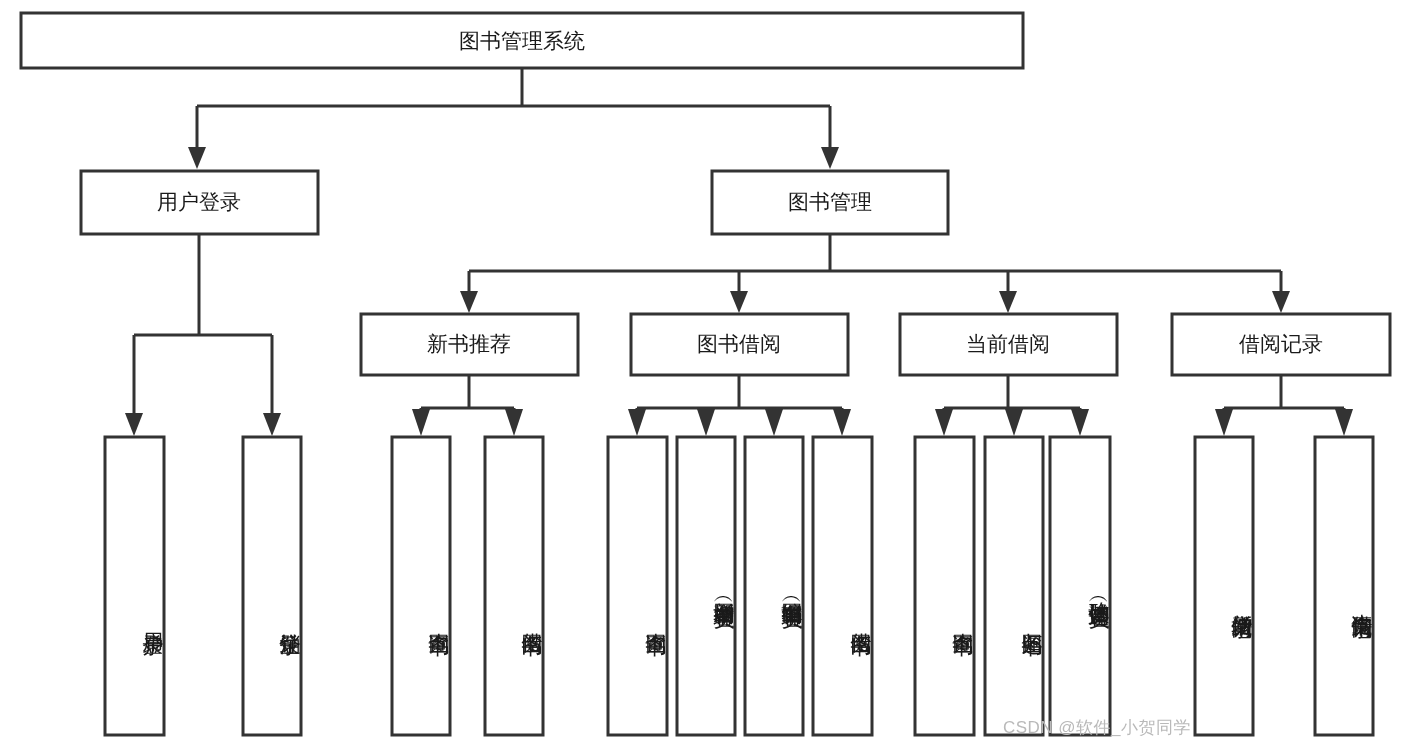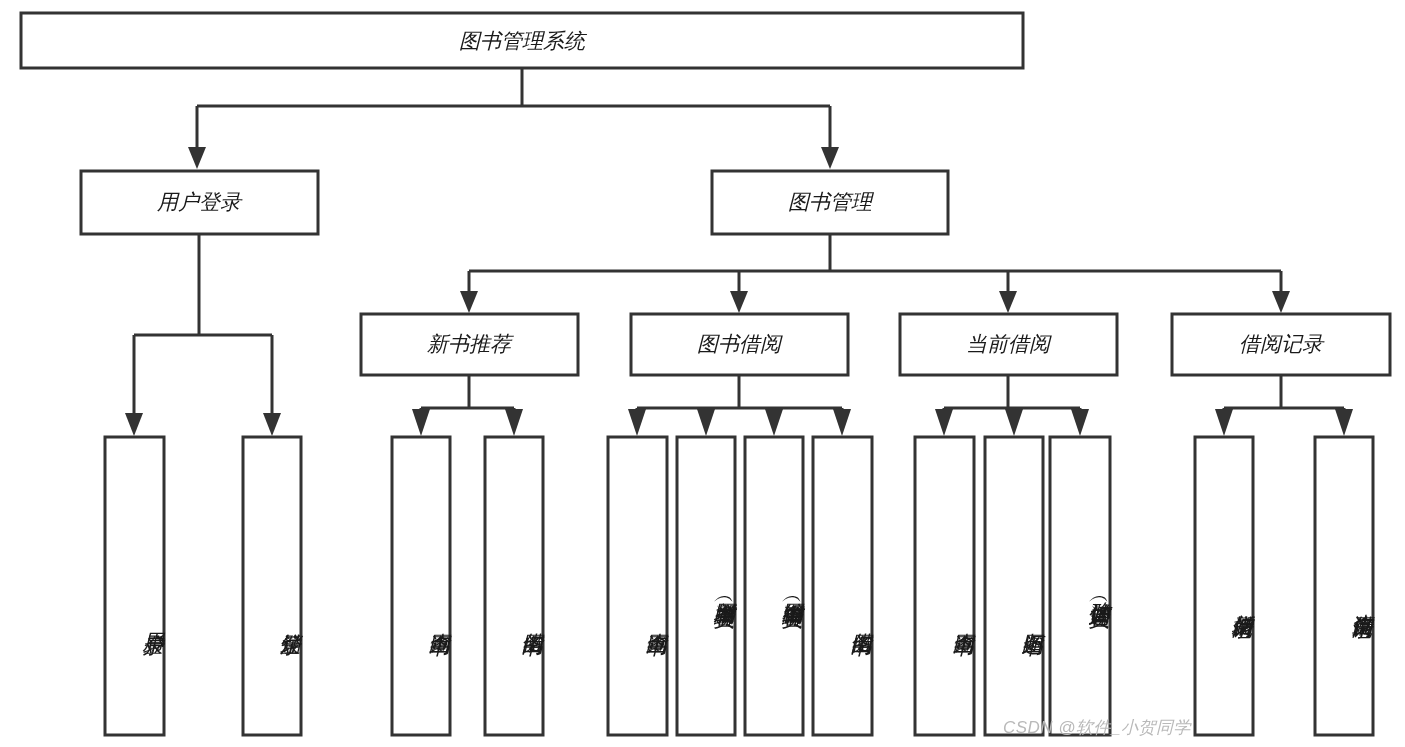--- a/index.html
+++ b/index.html
@@ -11,21 +11,20 @@
     width: 1405px;
     height: 747px;
     font-family: "Liberation Sans", "DejaVu Sans", sans-serif;
     overflow: hidden;
   }
   #diagram-root {
     position: relative;
     width: 1199px;
     height: 747px;
     background: #ffffff;
-    font-style: italic;
   }
   svg.tree-svg {
     position: absolute;
     left: 0;
     top: 0;
     width: 1405px;
     height: 747px;
     display: block;
   }
   .node-box {

